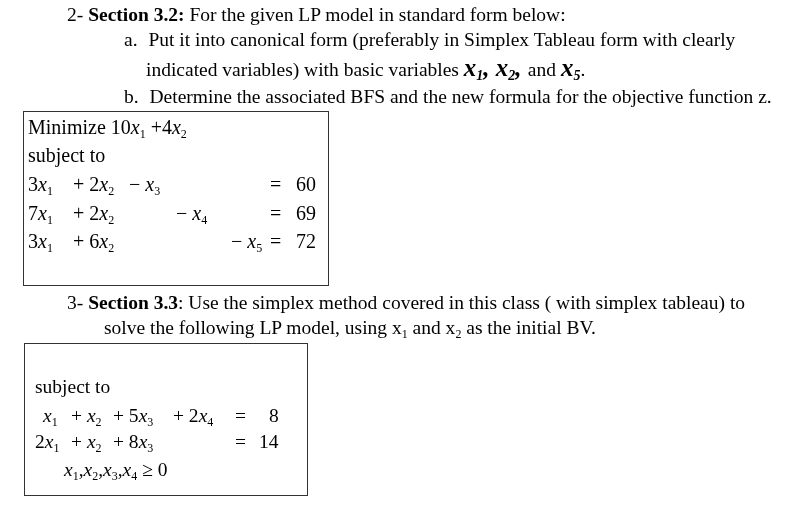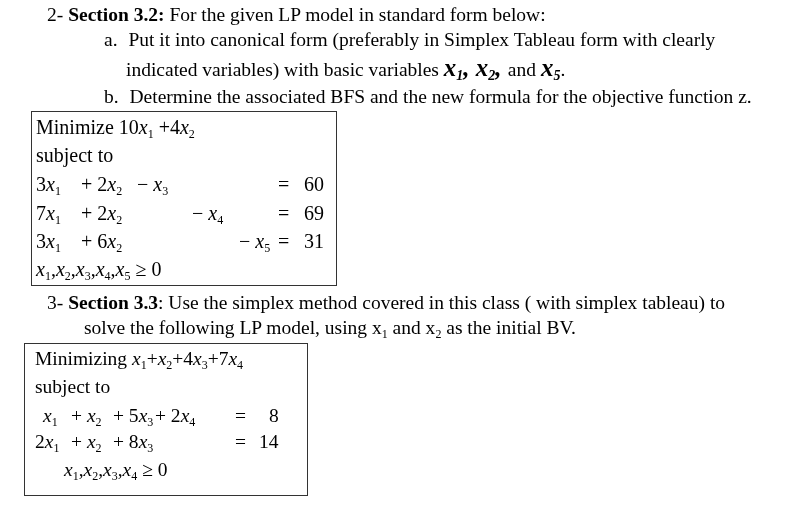--- a/index.html
+++ b/index.html
@@ -1,18 +1,18 @@
 <!DOCTYPE html>
 <html><head>
 <meta charset="utf-8">
 <style>
   html, body { margin:0; padding:0; background:#ffffff; }
   body { width:789px; height:514px; position:relative; overflow:hidden;
          font-family:"Liberation Serif", "DejaVu Serif", serif; color:#000; }
-  .line { position:absolute; font-size:19.5px; white-space:nowrap; line-height:24px; }
+  .line { position:absolute; font-size:19.5px; white-space:nowrap; line-height:24px;margin-left:20px; }
   .bold { font-weight:bold; }
   .bxvar { font-weight:bold; font-style:italic; font-size:25px; }
   .bxvar sub { font-size:14px; }
   sub { font-size:12px; vertical-align:-4px; line-height:0; }
   .box { position:absolute; border:1.5px solid #333; box-sizing:border-box; background:#fff; }
   .boxline { position:absolute; font-size:20px; white-space:nowrap; line-height:24px; }
   .m { font-style:italic; }
   .cell { position:absolute; white-space:nowrap; }
   .box2 .boxline { font-size:19.5px; }
 </style>
@@ -34,76 +34,67 @@
   <span>indicated variables) with basic variables</span>
   <span class="bxvar"><span>x</span><sub>1</sub><span>, </span></span><span class="bxvar"><span>x</span><sub>2</sub><span>, </span></span><span>and</span>
   <span class="bxvar"><span>x</span><sub>5</sub></span><span>.</span>
 </div>
 
 <div class="line" style="left:104px; top:85px;">
   <span>b.</span>
   <span style="margin-left:6px;">Determine the associated BFS and the new formula for the objective function z.</span>
 </div>
 
-<div class="box" style="left:31px; top:111px; width:306px; height:175px;padding-left:21px;">
+<div class="box" style="left:23px; top:111px; width:306px; height:175px;padding-left:21px;">
   <div class="boxline" style="left:4px; top:3px;">
     <span>Minimize</span>
     <span>10</span><span class="m">x</span><sub>1</sub>
     <span>+</span><span>4</span><span class="m">x</span><sub>2</sub>
   </div>
   <div class="boxline" style="left:4px; top:31px;">subject to</div>
 
   <div class="boxline" style="left:4px; top:60px; width:300px; height:24px;">
     <span class="cell" style="left:0;"><span>3</span><span class="m">x</span><sub>1</sub></span>
     <span class="cell" style="left:45px;"><span>+ 2</span><span class="m">x</span><sub>2</sub></span>
     <span class="cell" style="left:101px;"><span>− </span><span class="m">x</span><sub>3</sub></span>
     <span class="cell" style="left:242px;">=</span>
     <span class="cell" style="left:268px;">60</span>
   </div>
   <div class="boxline" style="left:4px; top:89px; width:300px; height:24px;">
     <span class="cell" style="left:0;"><span>7</span><span class="m">x</span><sub>1</sub></span>
     <span class="cell" style="left:45px;"><span>+ 2</span><span class="m">x</span><sub>2</sub></span>
-    <span class="cell" style="left:148px;margin-left:8px;"><span>− </span><span class="m">x</span><sub>4</sub></span>
+    <span class="cell" style="left:148px;"><span>− </span><span class="m">x</span><sub>4</sub></span>
     <span class="cell" style="left:242px;">=</span>
     <span class="cell" style="left:268px;">69</span>
   </div>
   <div class="boxline" style="left:4px; top:117px; width:300px; height:24px;">
     <span class="cell" style="left:0;"><span>3</span><span class="m">x</span><sub>1</sub></span>
     <span class="cell" style="left:45px;"><span>+ 6</span><span class="m">x</span><sub>2</sub></span>
     <span class="cell" style="left:203px;"><span>− </span><span class="m">x</span><sub>5</sub></span>
     <span class="cell" style="left:242px;">=</span>
-    <span class="cell" style="left:268px;">31</span>
-  </div>
-  <div class="boxline" style="left:4px; top:145px;">
-    <span class="m">x</span><sub>1</sub>,<span class="m">x</span><sub>2</sub>,<span class="m">x</span><sub>3</sub>,<span class="m">x</span><sub>4</sub>,<span class="m">x</span><sub>5</sub>
-    <span>≥</span>
-    <span>0</span>
+    <span class="cell" style="left:268px;">72</span>
   </div>
 </div>
 
 <div class="line" style="left:47px; top:291px;">
   <span>3-</span>
   <span class="bold">Section 3.3</span><span>: Use the simplex method covered in this class ( with simplex tableau) to</span>
 </div>
 <div class="line" style="left:84px; top:316px;">
   <span>solve the following LP model, using x</span><sub>1</sub><span> and x</span><sub>2</sub><span> as the initial BV.</span>
 </div>
 
 <div class="box box2" style="left:24px; top:343px; width:284px; height:153px;">
-  <div class="boxline" style="left:10px; top:3px;">
-    <span>Minimizing</span>
-    <span class="m">x</span><sub>1</sub><span>+</span><span class="m">x</span><sub>2</sub><span>+</span><span>4</span><span class="m">x</span><sub>3</sub><span>+</span><span>7</span><span class="m">x</span><sub>4</sub>
-  </div>
   <div class="boxline" style="left:10px; top:31px;">subject to</div>
 
   <div class="boxline" style="left:10px; top:60px; width:270px; height:24px;">
     <span class="cell" style="left:8px;font-family:Liberation Serif, serif;"><span class="m">x</span><sub>1</sub></span>
     <span class="cell" style="left:36px;"><span>+ </span><span class="m">x</span><sub>2</sub></span>
     <span class="cell" style="left:78px;"><span>+ 5</span><span class="m">x</span><sub>3</sub></span>
-    <span class="cell" style="left:120px;"><span>+ 2</span><span class="m">x</span><sub>4</sub></span>
+    <span class="cell" style="left:138px;"><span>+ 2</span><span class="m">x</span><sub>4</sub></span>
     <span class="cell" style="left:200px;">=</span>
     <span class="cell" style="left:234px;">8</span>
   </div>
   <div class="boxline" style="left:10px; top:86px; width:270px; height:24px;">
     <span class="cell" style="left:0;"><span>2</span><span class="m">x</span><sub>1</sub></span>
     <span class="cell" style="left:36px;"><span>+ </span><span class="m">x</span><sub>2</sub></span>
     <span class="cell" style="left:78px;"><span>+ 8</span><span class="m">x</span><sub>3</sub></span>
     <span class="cell" style="left:200px;">=</span>
     <span class="cell" style="left:224px;">14</span>
   </div>

